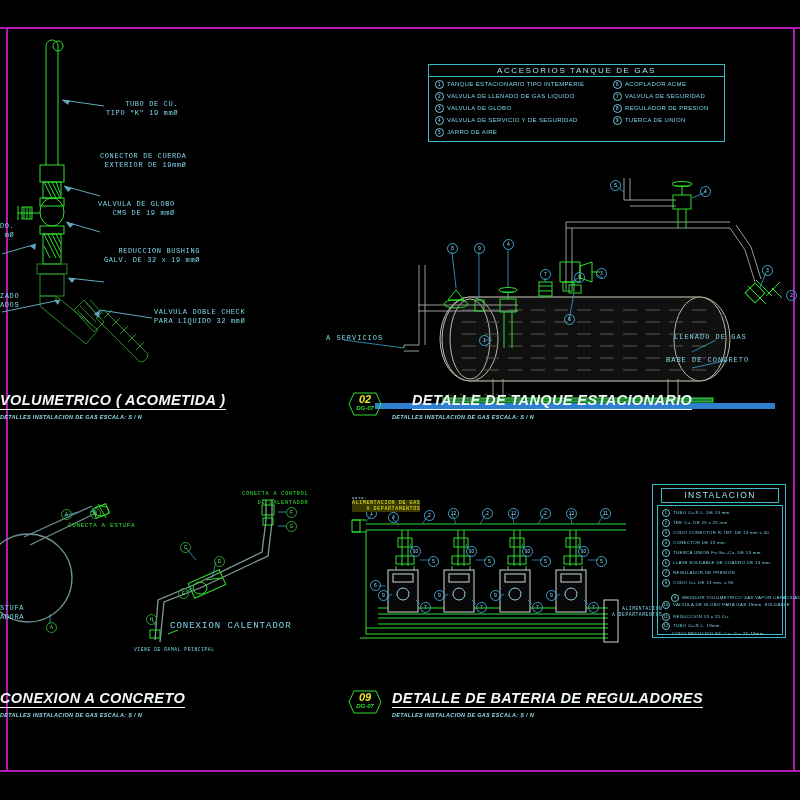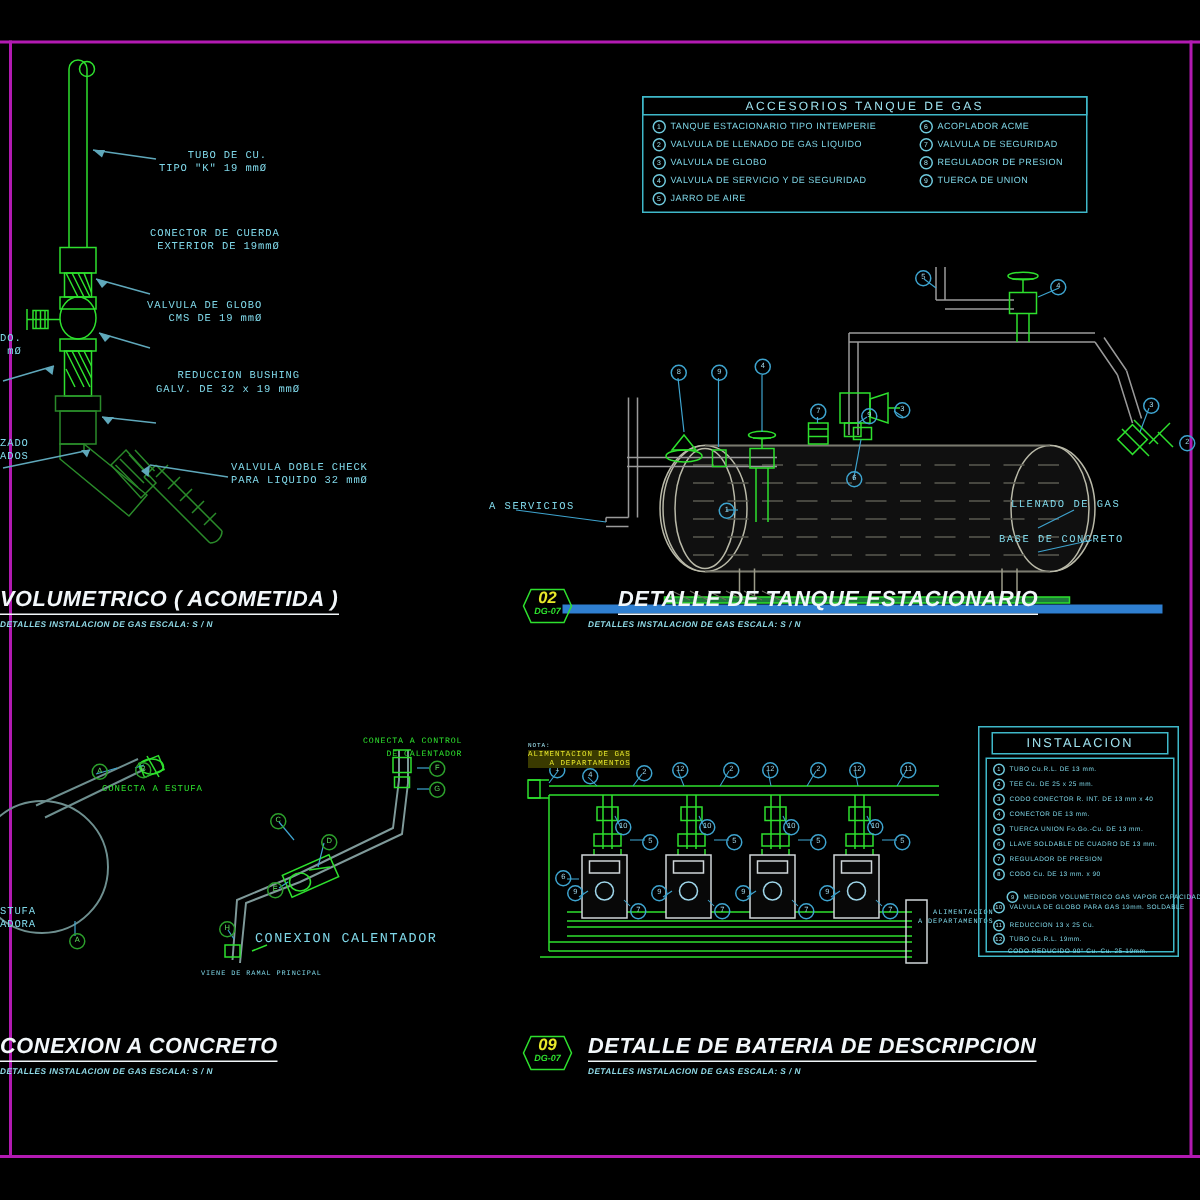--- a/index.html
+++ b/index.html
@@ -485,21 +485,21 @@
 A DEPARTAMENTOS</div>
 
   <div class="ttl-block" style="left:348px;top:690px;">
     <div class="ttl-hex" style="left:0px;top:0px;">
       <svg width="34" height="25">
         <polygon points="6,1 28,1 33,12 28,23 6,23 1,12" fill="none" stroke="#2ee02e" stroke-width="1"></polygon>
       </svg>
       <div class="num">09</div>
       <div class="sht">DG-07</div>
     </div>
-    <div class="ttl-main" style="left:44px;top:0px;">DETALLE DE BATERIA DE DESCRIPCION</div>
+    <div class="ttl-main" style="left:44px;top:0px;">DETALLE DE BATERIA DE REGULADORES</div>
     <div class="ttl-sub" style="left:44px;top:22px;">DETALLES INSTALACION DE GAS     ESCALA: S / N</div>
   </div>
 
   <div class="tbl" style="left:652px;top:484px;width:132px;height:152px;">
     <div class="tbl-hd" style="left:8px;top:3px;width:116px;height:13px;line-height:13px;font-size:8.5px;letter-spacing:1.4px;">INSTALACION</div>
     <div class="tbl" style="left:4px;top:20px;width:124px;height:128px;"></div>
     <div class="tbl-row" style="left:9px;top:24px;font-size:4.3px;">
       <span class="bub" style="width:6px;height:6px;line-height:6px;font-size:3.8px;">1</span><span>TUBO Cu.R.L. DE 13 mm.</span>
     </div>
     <div class="tbl-row" style="left:9px;top:34px;font-size:4.3px;">

